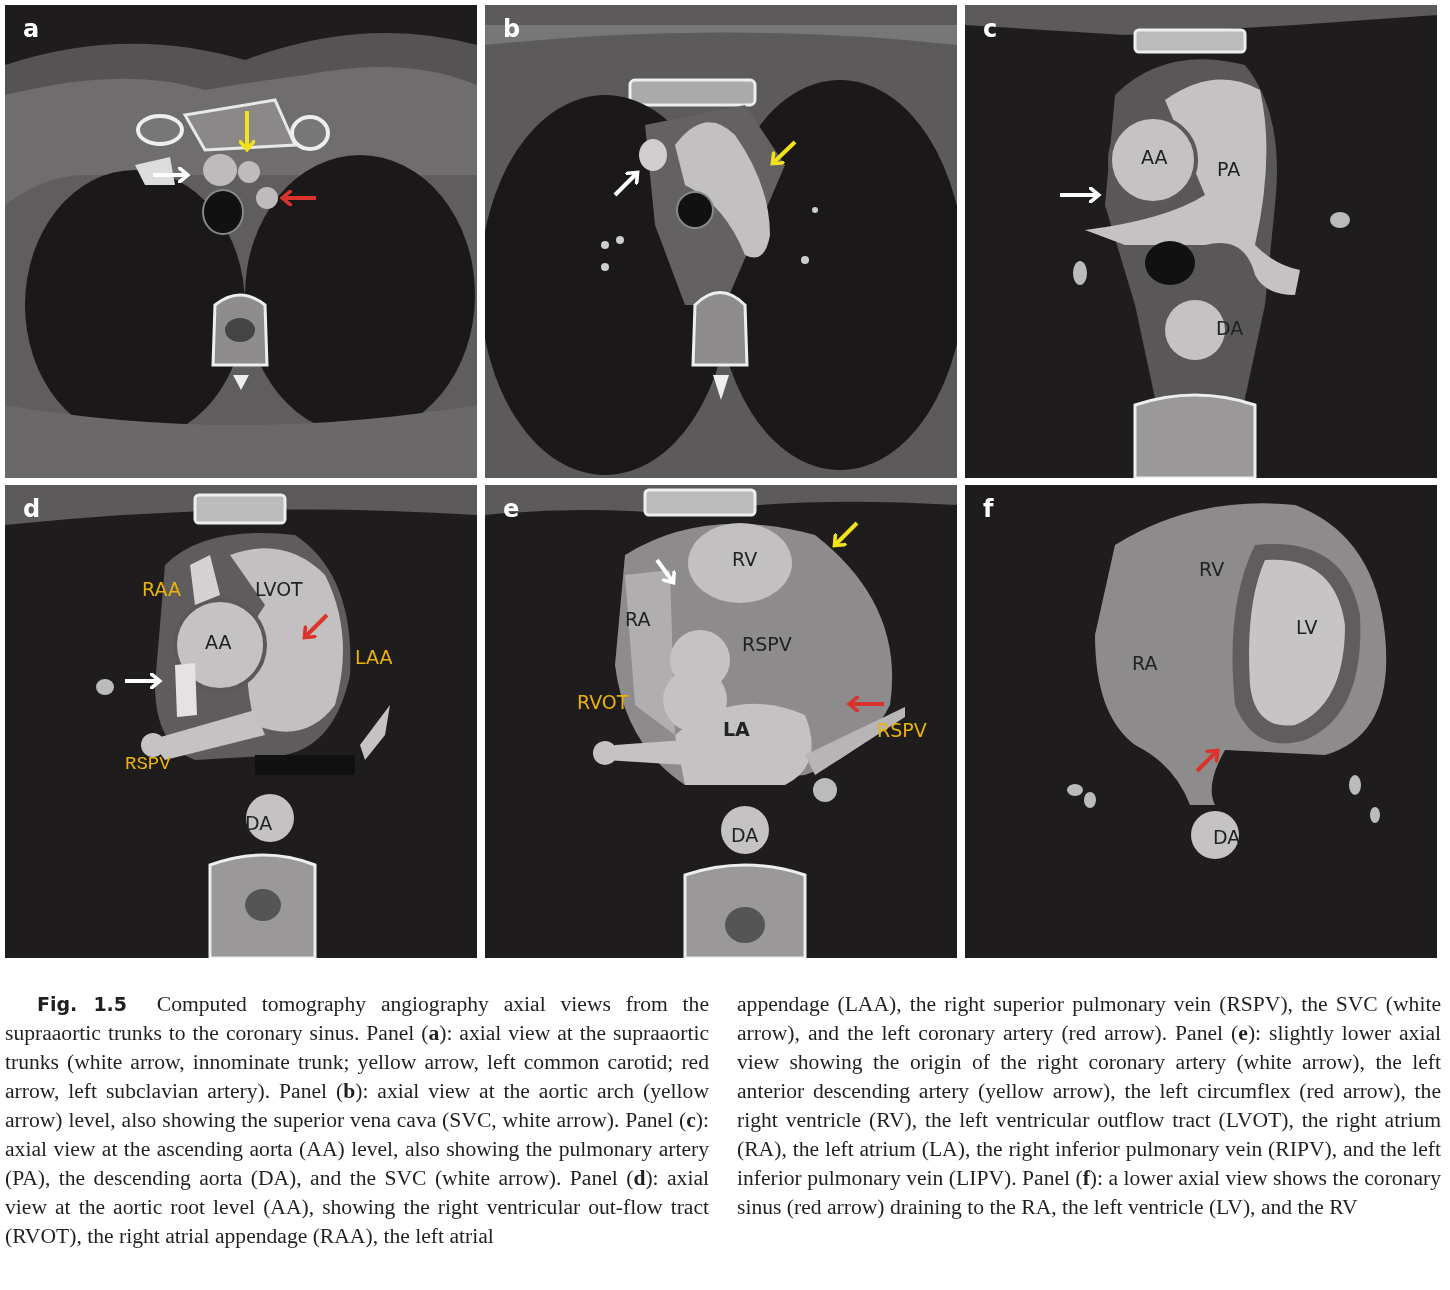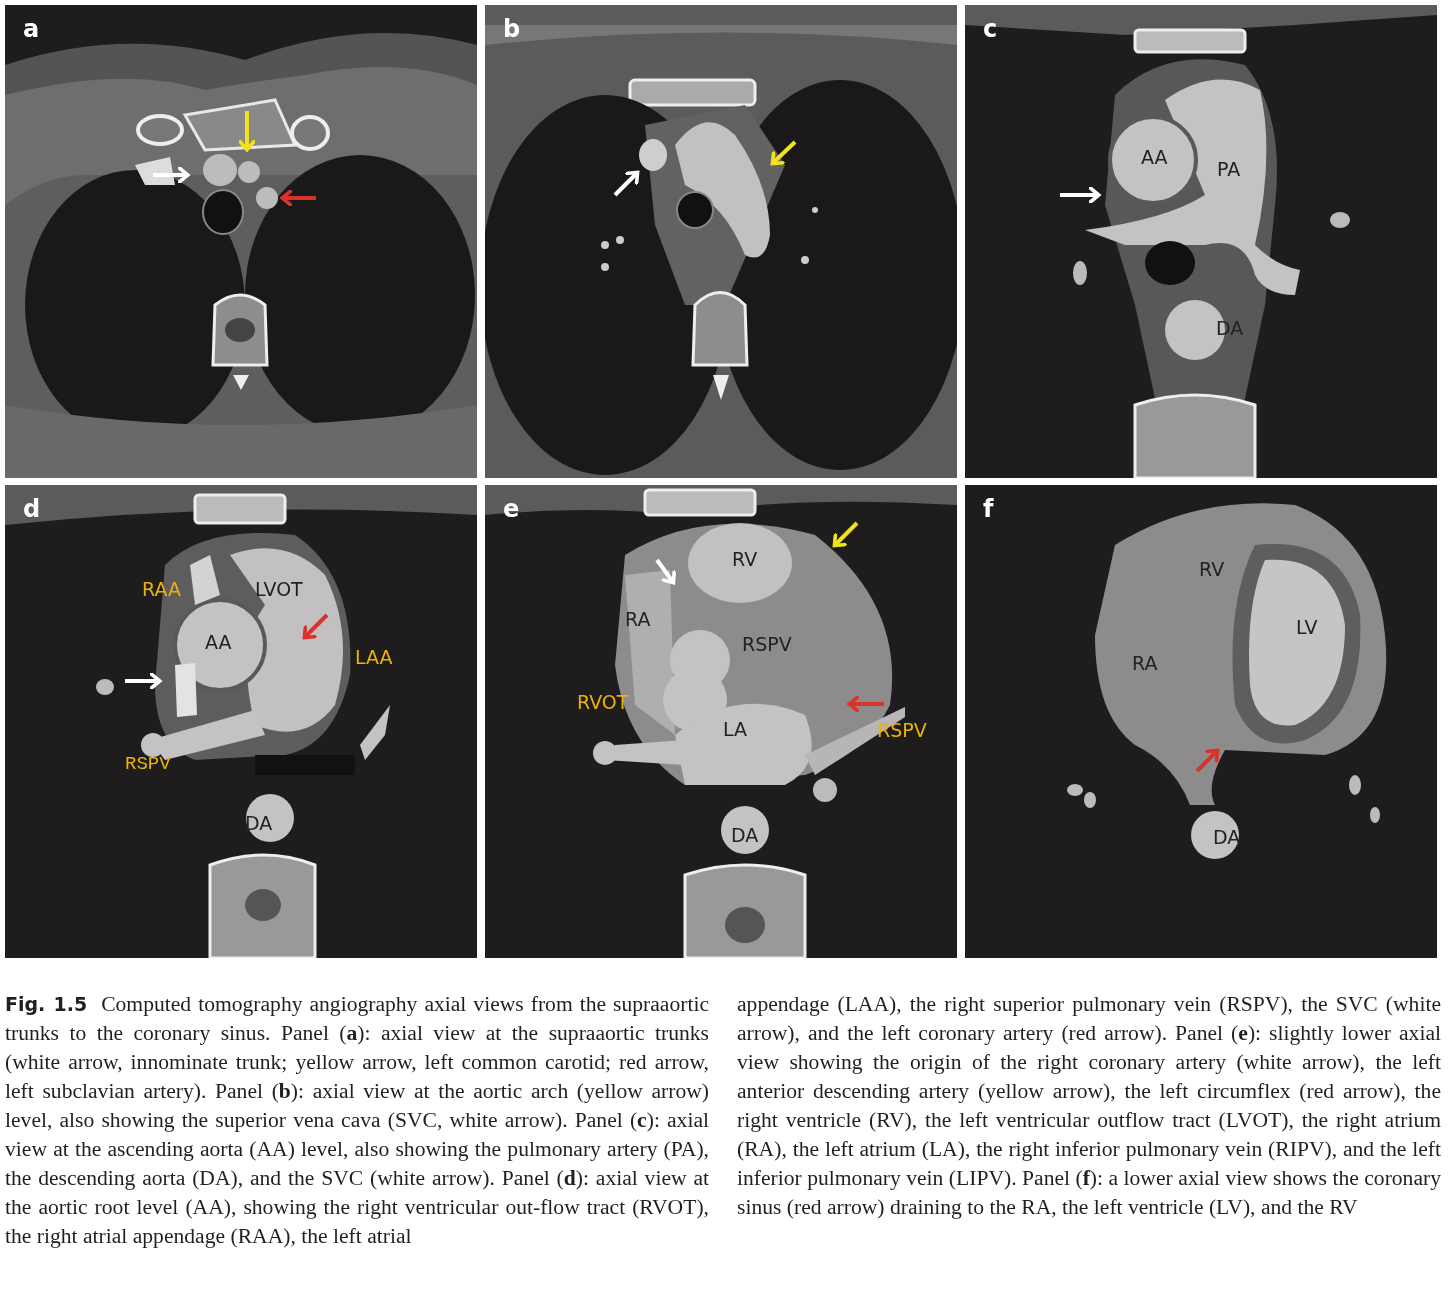--- a/index.html
+++ b/index.html
@@ -4,21 +4,21 @@
 <style>
   html, body { margin: 0; padding: 0; background: #ffffff; }
   body { width: 1450px; height: 1290px; position: relative; overflow: hidden; }
   .panel { position: absolute; width: 472px; height: 473px; background: #1e1c1d; overflow: hidden; }
   .panel svg { position: absolute; left: 0; top: 0; width: 472px; height: 473px; }
   .panel-letter { position: absolute; left: 18px; top: 12px; color: #ffffff; font-family: "DejaVu Sans", sans-serif; font-weight: bold; font-size: 24px; line-height: 1; }
   .lbl { position: absolute; font-family: "DejaVu Sans", sans-serif; font-size: 19px; line-height: 1; white-space: nowrap; text-align: right; }
   .lbl.dark { color: #222222; }
   .lbl.light { color: #eab308; }
   .caption { position: absolute; top: 990px; width: 704px; font-family: "Liberation Serif", "DejaVu Serif", serif; font-size: 21.6px; line-height: 29px; color: #231f20; text-align: justify; }
-  .caption .fig { font-family: "DejaVu Sans", sans-serif; font-weight: bold; font-size: 19px; }
+  .caption .fig { font-family: "DejaVu Sans", sans-serif; font-weight: bold; font-size: 19px; margin-left: 32px; }
   .caption b { font-weight: bold; }
 </style>
 </head>
 <body>
 
 <svg width="0" height="0" style="position:absolute">
   <defs>
     <marker id="ah-w" markerWidth="4" markerHeight="4" refX="2.2" refY="2" orient="auto" markerUnits="strokeWidth">
         <path d="M0,0 L2.4,2 L0,4" fill="none" stroke="#ffffff" stroke-width="0.9"></path>
       </marker>
@@ -152,21 +152,21 @@
     <ellipse cx="260" cy="440" rx="20" ry="18" fill="#555"></ellipse>
     <line x1="172" y1="75" x2="188" y2="97" stroke="#ffffff" stroke-width="4" marker-end="url(#ah-w)"></line>
     <line x1="372" y1="38" x2="350" y2="60" stroke="#f2e21c" stroke-width="4" marker-end="url(#ah-y)"></line>
     <line x1="399" y1="219" x2="365" y2="219" stroke="#d9332b" stroke-width="4" marker-end="url(#ah-r)"></line>
   </svg>
   <span class="panel-letter">e</span>
   <span class="lbl dark" style="left:247px;top:65px;">RV</span>
   <span class="lbl dark" style="left:140px;top:125px;">RA</span>
   <span class="lbl dark" style="left:257px;top:150px;">RSPV</span>
   <span class="lbl light" style="left:92px;top:208px;">RVOT</span>
-  <span class="lbl dark" style="left:238px;top:235px;">LA</span>
+  <span class="lbl dark" style="left:238px;top:235px;font-weight:bold;">LA</span>
   <span class="lbl light" style="left:392px;top:236px;">RSPV</span>
   <span class="lbl dark" style="left:246px;top:341px;">DA</span>
 </div>
 
 <div class="panel" style="left:965px;top:485px;">
   <svg viewBox="0 0 472 473">
     <rect x="0" y="0" width="472" height="473" fill="#1e1c1d"></rect>
     <path d="M150,60 Q230,10 330,20 Q410,50 420,150 Q430,250 360,270 L260,265 Q240,300 250,320 L225,320 Q210,280 170,260 Q130,230 130,150 Z" fill="#8d8b8b"></path>
     <path d="M290,60 Q380,50 395,130 Q400,230 340,255 Q290,270 270,220 Q260,120 290,60 Z" fill="#5f5d5d"></path>
     <path d="M300,75 Q370,70 380,140 Q380,220 330,240 Q290,245 285,200 Q280,120 300,75 Z" fill="#c6c4c4"></path>

